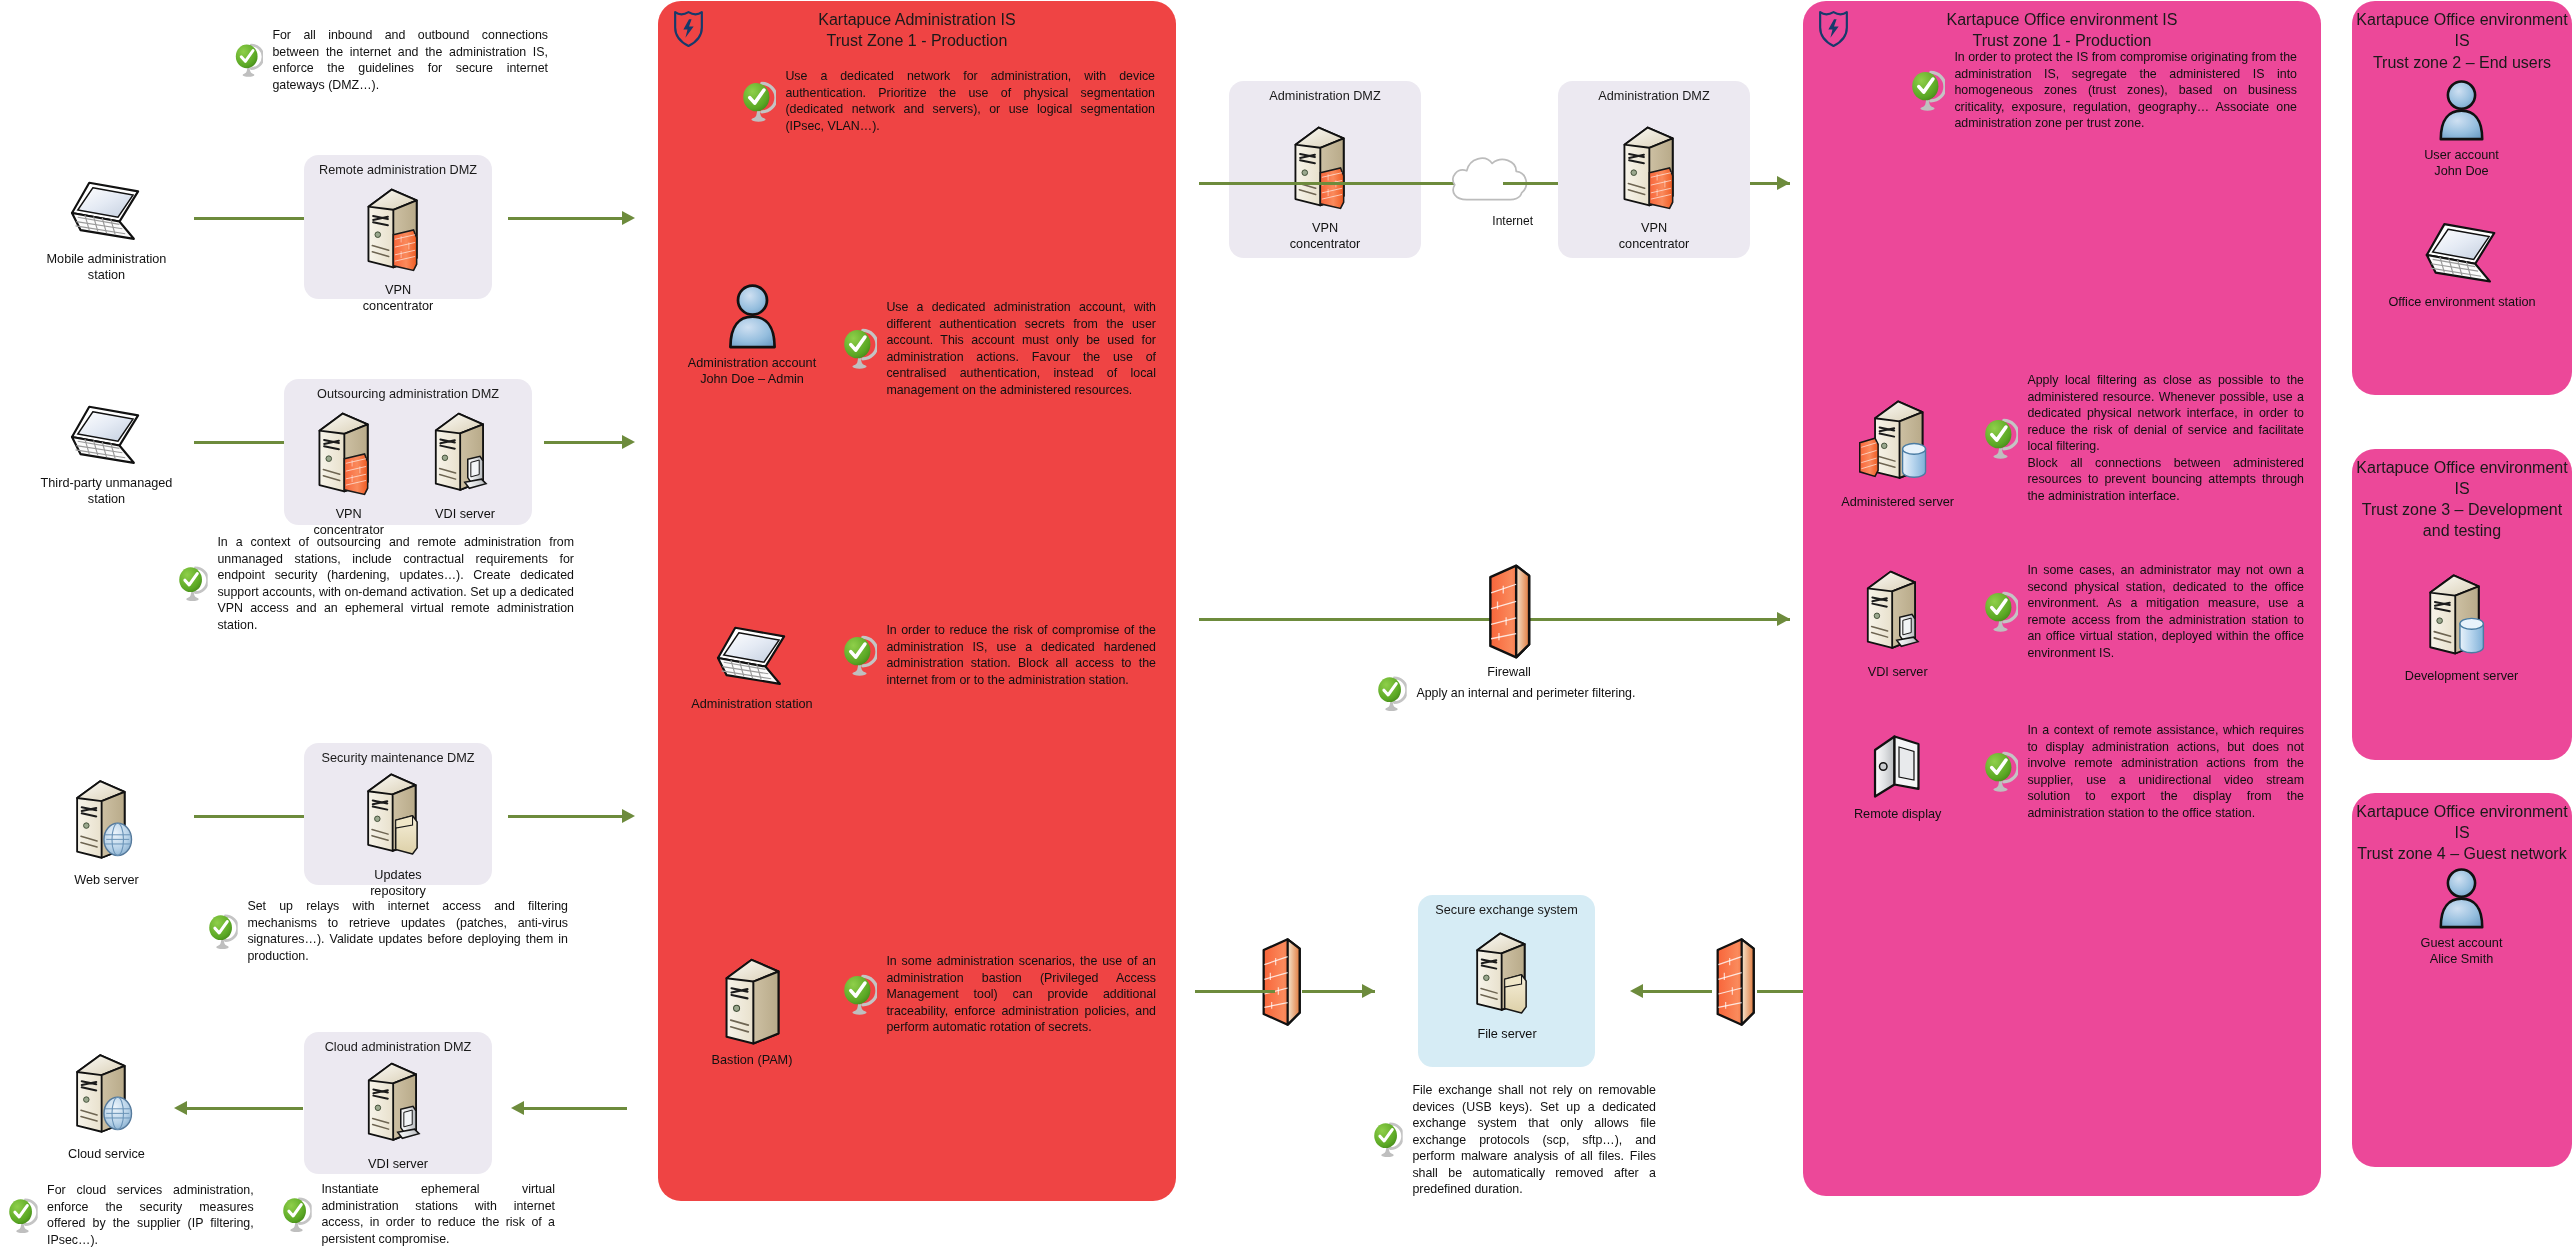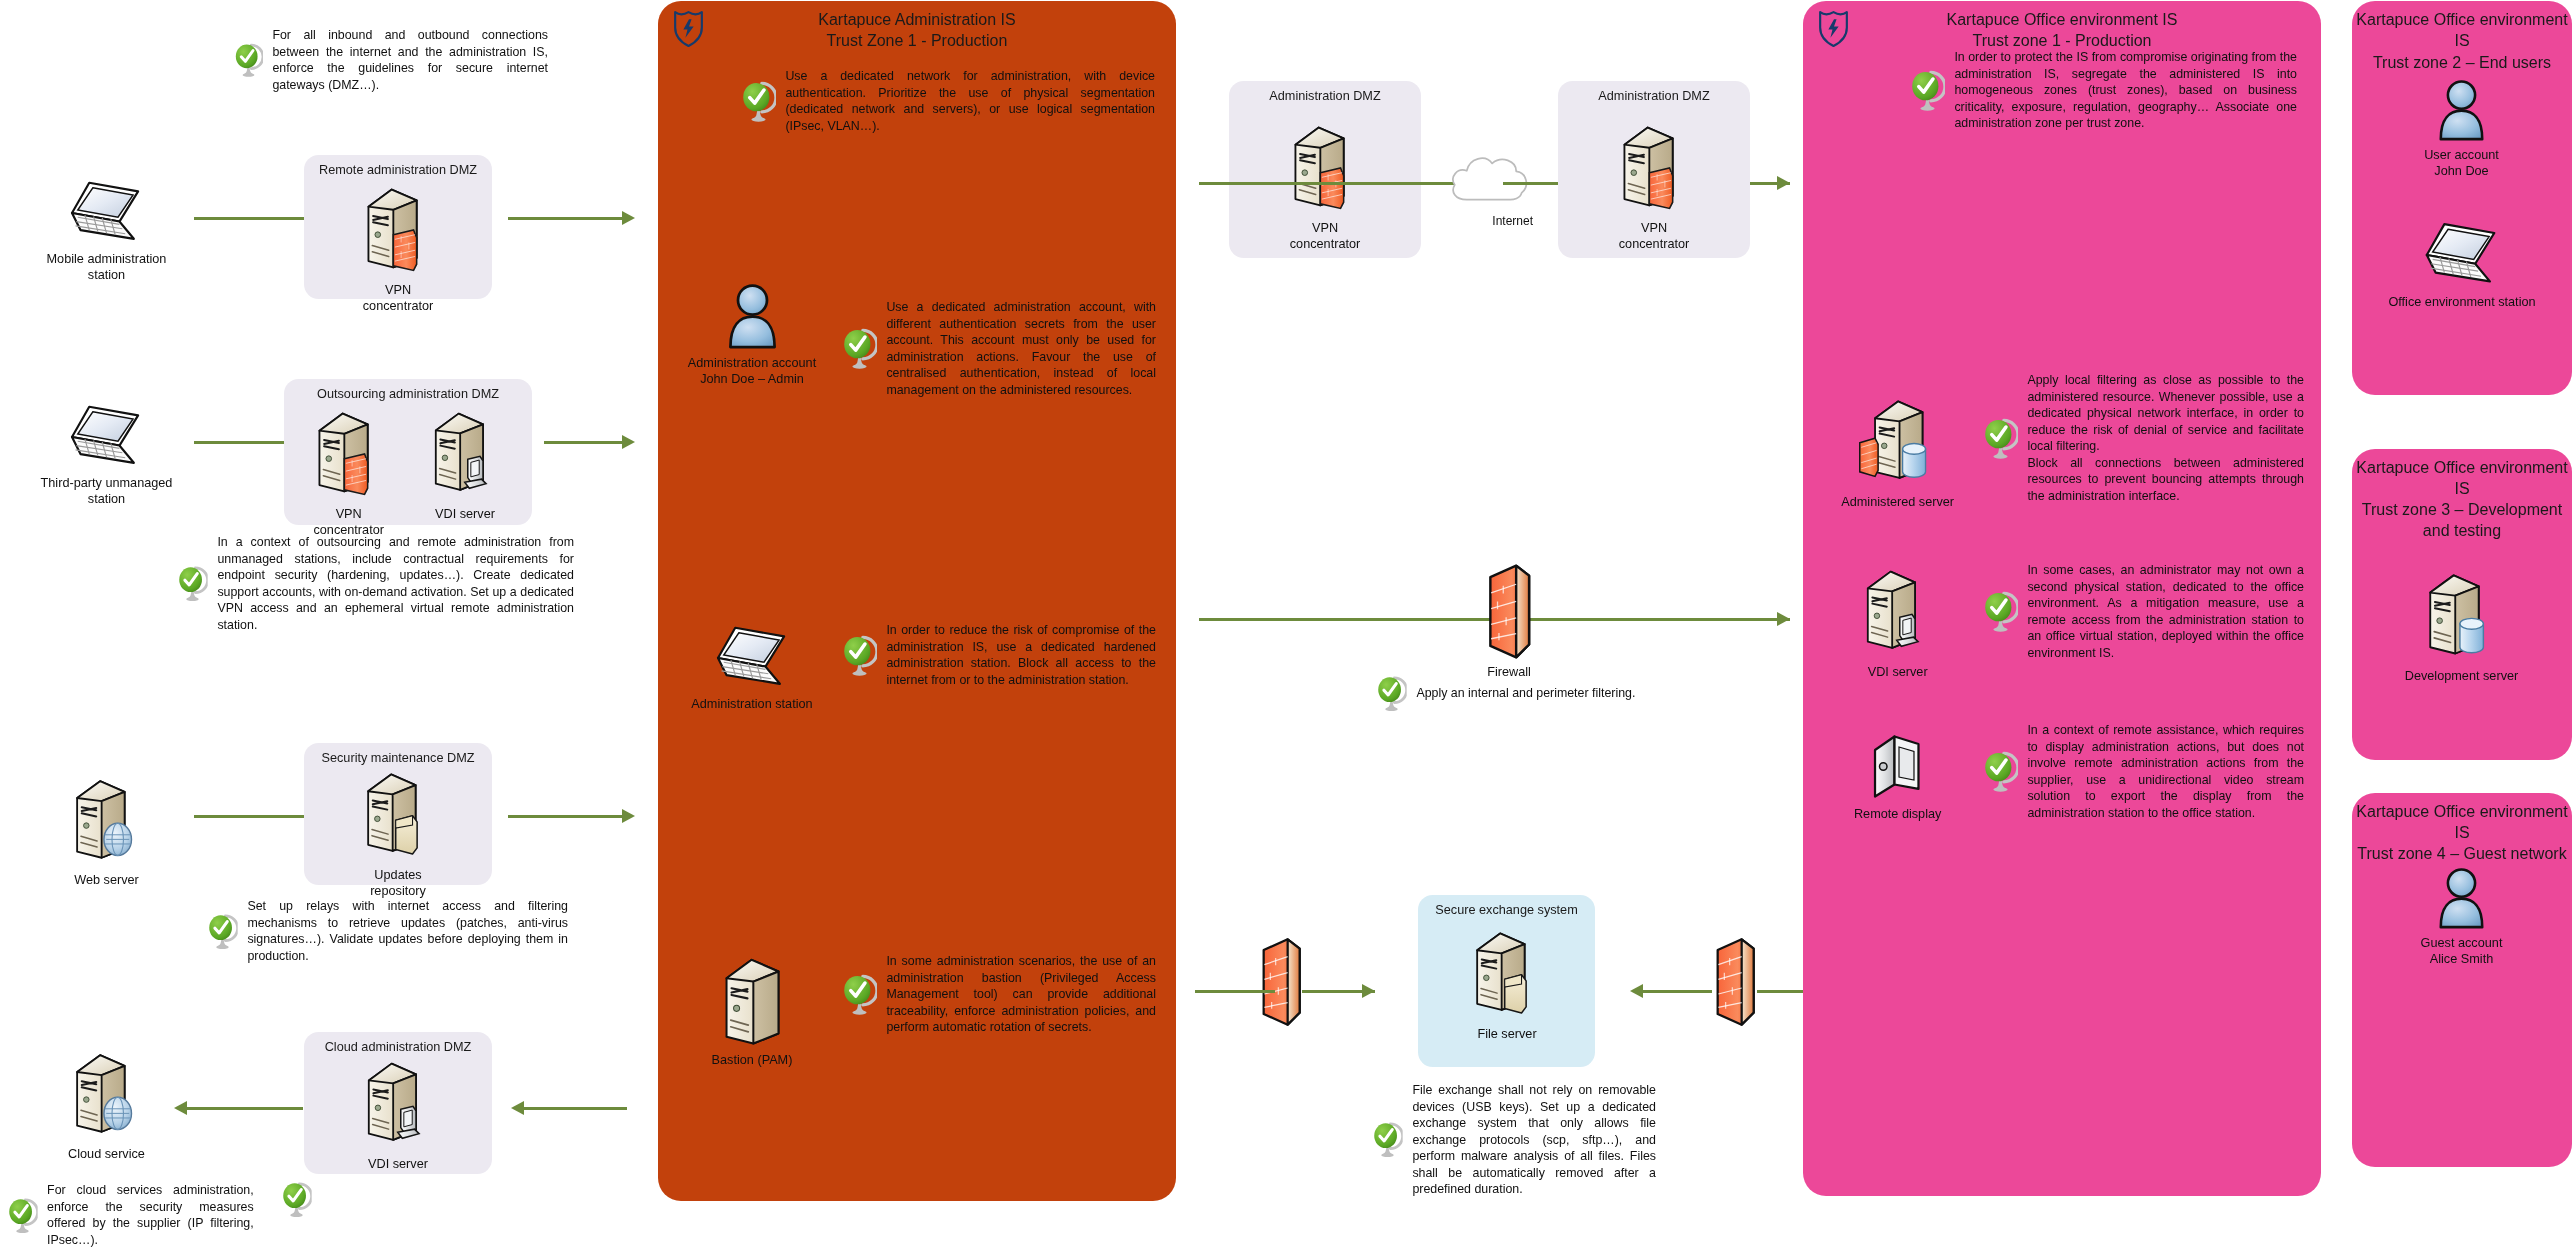--- a/index.html
+++ b/index.html
@@ -9,21 +9,21 @@
     font-family: "Liberation Sans", sans-serif;
     overflow: hidden;
   }
   #canvas { position: relative; width: 2576px; height: 1253px; }
 
   
   .zone {
     position: absolute;
     border-radius: 23px;
   }
-  .zone-pink { background: #c2410c; }
+  .zone-pink { background: #ef4444; }
   .zone-blue { background: #ec4899; }
   .zone-title {
     position: absolute; left: 0; right: 0;
     text-align: center;
     font-size: 16px; line-height: 1.32;
     color: #1a1a1a;
     white-space: pre-line;
   }
 
   
@@ -391,20 +391,21 @@
         </svg>
     </span>
     <span class="txt">For cloud services administration, enforce the security measures offered by the supplier (IP filtering, IPsec…).</span>
   </div>
   <div class="advice" style="left:281px; top:1181px; width:274px;">
     <span class="chk">
       <svg width="31" height="37" viewBox="0 0 46 56">
           <use href="#sym-check" width="46" height="56"></use>
         </svg>
     </span>
+    <span class="txt">Instantiate ephemeral virtual administration stations with internet access, in order to reduce the risk of a persistent compromise.</span>
   </div>
 
   <div class="zone zone-pink" style="left:658px; top:1.3px; width:518px; height:1200px;">
     <span style="position:absolute; left:14.7px; top:8px;">
       <svg width="31" height="39" viewBox="0 0 46 58">
           <use href="#sym-shield" width="46" height="58"></use>
         </svg>
     </span>
     <div class="zone-title" style="top:8px;">Kartapuce Administration IS
 Trust Zone 1 - Production</div>

